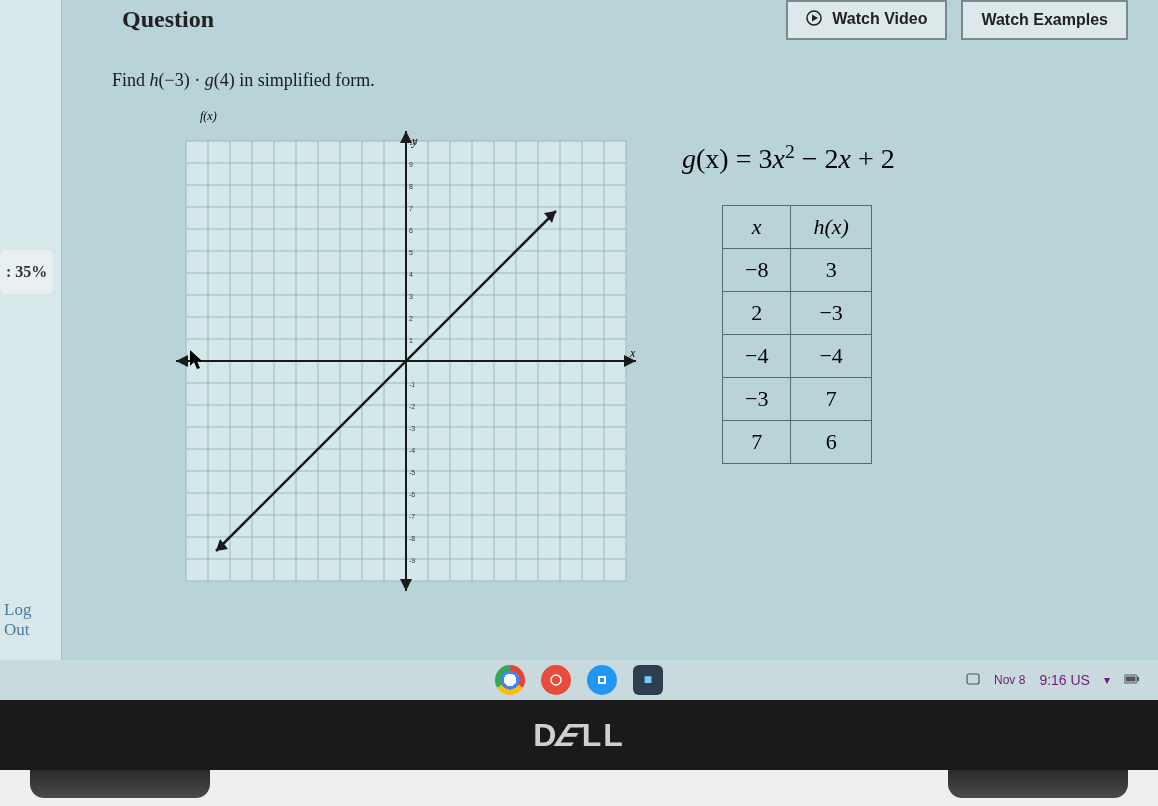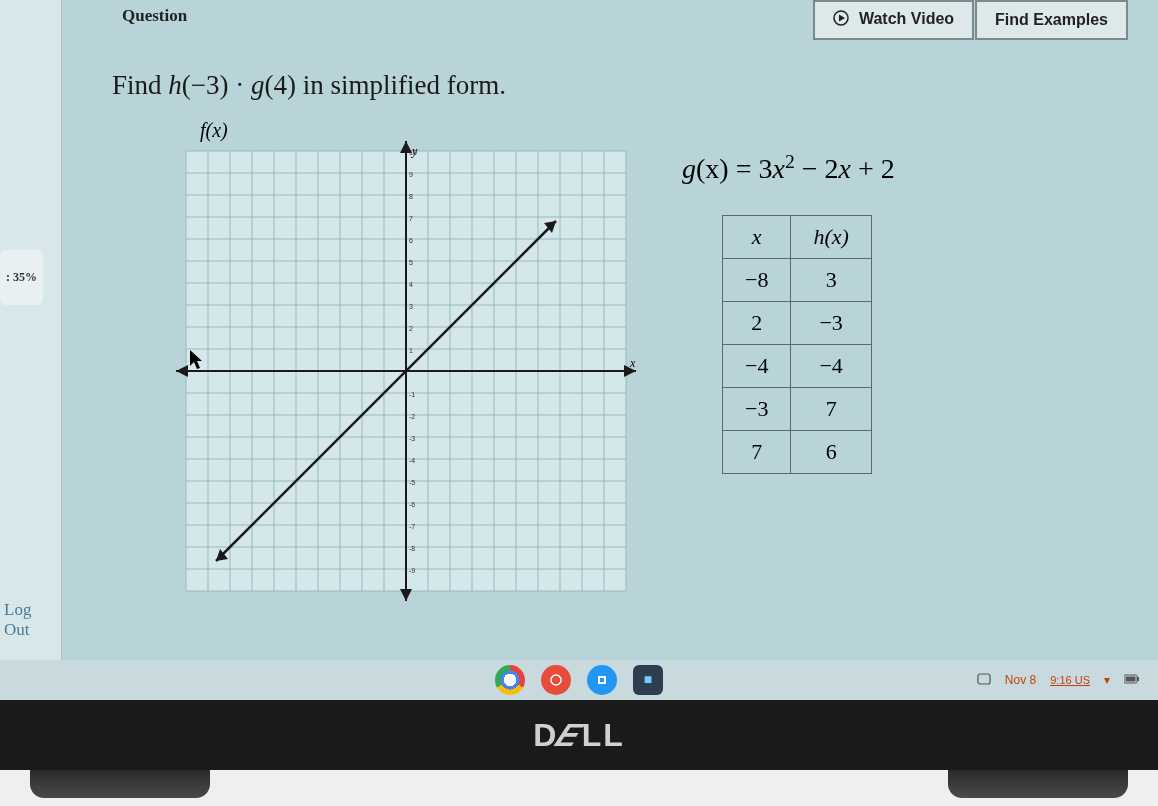--- a/index.html
+++ b/index.html
@@ -1,40 +1,40 @@
 <!DOCTYPE html>
 <html><head>
 <meta charset="utf-8">
 <style>
   * { box-sizing: border-box; margin: 0; padding: 0; }
   html, body { width: 1158px; height: 806px; font-family: Georgia, 'Times New Roman', serif; overflow: hidden; }
   body { background: #b8d4d8; position: relative; }
 
   
   .left-strip { position: absolute; left: 0; top: 0; width: 62px; height: 660px; background: #d8e8ea; border-right: 1px solid #bbb; }
-  .score-badge { position: absolute; left: 0; top: 250px; font-size: 12px; font-weight: bold; color: #333; padding: 20px 6px; background: #e8f0f2; border-radius: 6px; }
+  .score-badge { position: absolute; left: 0; top: 250px; font-size: 16px; font-weight: bold; color: #333; padding: 13px 6px; background: #e8f0f2; border-radius: 6px; }
   .logout { position: absolute; left: 4px; top: 600px; font-size: 17px; color: #4a7a9a; }
 
   
   .topbar { position: absolute; left: 62px; top: 0; right: 0; height: 50px; display: flex; align-items: flex-start; padding: 4px 10px 0 60px; }
-  .question-label { font-weight: bold; font-size: 17px; color: #222; margin-top: 2px; }
-  .top-buttons { position: absolute; right: 30px; top: 0; display: flex; gap: 1px; margin-left: 37px; }
+  .question-label { font-weight: bold; font-size: 24px; color: #222; margin-top: 2px; }
+  .top-buttons { position: absolute; right: 30px; top: 0; display: flex; gap: 14px; margin-left: 37px; }
   .topbtn { border: 2px solid #7a8a8c; background: #dce8ea; padding: 8px 18px; font-size: 16px; font-weight: bold; color: #222; cursor: pointer; font-family: Arial, sans-serif; }
   .topbtn .play-icon { display: inline-block; vertical-align: middle; margin-right: 6px; }
 
   
   .main { position: absolute; left: 62px; top: 50px; right: 0; bottom: 150px; padding: 10px 20px 10px 20px; }
-  .prompt { font-size: 27px; color: #1a1a1a; margin: 10px 0 20px 30px; }
+  .prompt { font-size: 18px; color: #1a1a1a; margin: 10px 0 20px 30px; }
   .prompt .mi { font-style: italic; font-family: 'Times New Roman', serif; }
 
   .content-row { display: flex; align-items: flex-start; gap: 40px; margin-left: 90px; }
 
   
   .graph-wrap { position: relative; width: 470px; height: 470px; }
-  .graph-label { position: absolute; left: 28px; top: -2px; font-style: italic; font-family: 'Times New Roman', serif; font-size: 20px; }
+  .graph-label { position: absolute; left: 28px; top: -2px; font-style: italic; font-family: 'Times New Roman', serif; font-size: 12px; }
   .graph-svg { position: absolute; left: 4px; top: 20px; }
 
   
   .right-col { margin-top: 30px; }
   .g-formula { font-size: 28px; font-family: 'Times New Roman', serif; font-style: italic; margin-bottom: 30px; white-space: nowrap; }
   .g-formula sup { font-size: 0.7em; font-style: normal; }
   .g-formula .rm { font-style: normal; }
 
   table.htable { border-collapse: collapse; margin-left: 40px; font-family: 'Times New Roman', serif; font-size: 22px; }
   table.htable th, table.htable td { border: 1.5px solid #5a6a6c; padding: 8px 22px; text-align: center; }
@@ -43,22 +43,22 @@
   
   .cursor-fake { position: absolute; left: 190px; top: 350px; font-size: 18px; color: #000; }
 
   
   .taskbar { position: absolute; left: 0; right: 0; top: 660px; height: 40px; background: #c8dadd; display: flex; align-items: center; justify-content: center; gap: 16px; }
   .tbicon { width: 30px; height: 30px; border-radius: 50%; display: flex; align-items: center; justify-content: center; font-size: 14px; }
   .tb-chrome { background: radial-gradient(circle at 50% 50%, #fff 0 30%, #4285f4 30% 45%, transparent 45%), conic-gradient(#ea4335 0 120deg, #fbbc05 120deg 240deg, #34a853 240deg 360deg); }
   .tb-red { background: #e74c3c; color: #fff; }
   .tb-blue { background: #2196f3; color: #fff; }
   .tb-dark { background: #2c3e50; border-radius: 6px; color:#7cf; }
-  .task-right { position: absolute; right: 18px; display: flex; align-items: center; gap: 14px; font-size: 12px; font-family: Arial, sans-serif; color: #c2410c; }
-  .task-right .lang { font-size: 11px; text-decoration: underline; }
+  .task-right { position: absolute; right: 18px; display: flex; align-items: center; gap: 14px; font-size: 12px; font-family: Arial, sans-serif; color: #701a75; }
+  .task-right .lang { font-size: 14px; }
 
   
   .bezel { position: absolute; left: 0; right: 0; top: 700px; height: 70px; background: #1a1a1a; display: flex; align-items: center; justify-content: center; }
   .dell-logo { color: #d0d0d0; font-family: Arial, sans-serif; font-size: 32px; font-weight: 600; letter-spacing: 2px; }
   .dell-logo .sl { display: inline-block; transform: skewX(-25deg); font-style: italic; }
   .hinge-row { position: absolute; left: 0; right: 0; top: 770px; height: 36px; background: #efefef; }
   .hinge { position: absolute; top: 0; width: 180px; height: 28px; background: linear-gradient(#2a2a2a,#4a4a4a); border-radius: 0 0 14px 14px; }
   .hinge.left { left: 30px; }
   .hinge.right { right: 30px; }
 </style>
@@ -76,21 +76,21 @@
     <button class="topbtn">
       <span class="play-icon">
         <svg width="16" height="16" viewBox="0 0 16 16">
             <circle cx="8" cy="8" r="7" fill="none" stroke="#222" stroke-width="1.5"></circle>
             <polygon points="6,4.5 12,8 6,11.5" fill="#222"></polygon>
           </svg>
       </span>
       <span>Watch Video</span>
     </button>
     <button class="topbtn">
-      <span>Find Examples</span>
+      <span>Watch Examples</span>
     </button>
   </div>
 </div>
 
 <div class="main">
   <p class="prompt">
     <span>Find </span><span class="mi">h</span><span>(−3)</span><span> · </span><span class="mi">g</span><span>(4)</span><span> in simplified form.</span>
   </p>
 
   <div class="content-row">

